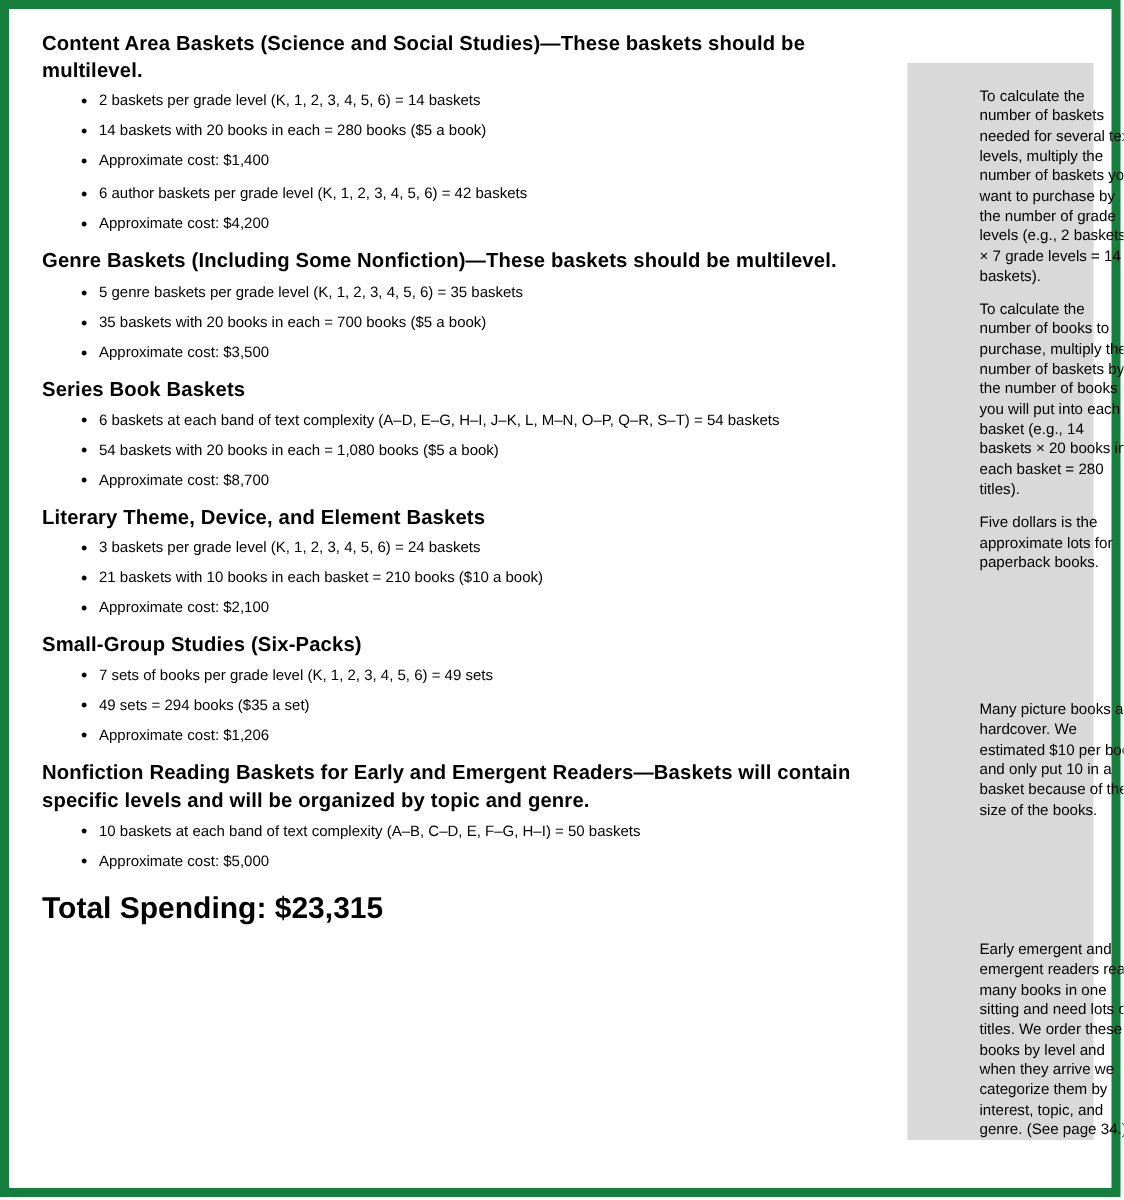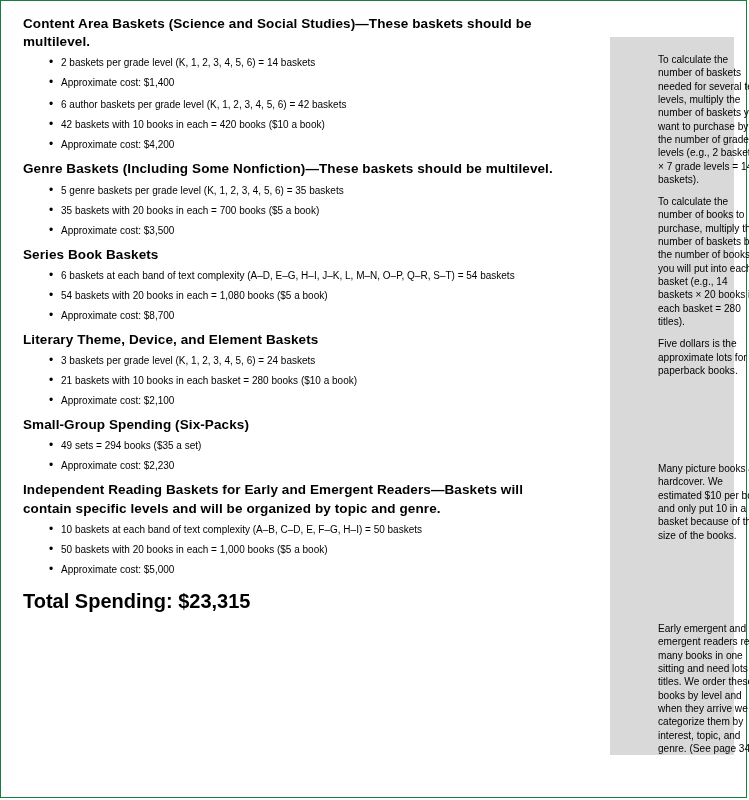--- a/index.html
+++ b/index.html
@@ -11,21 +11,21 @@
     width: 749px;
     height: 800px;
     font-family: "Liberation Sans", sans-serif;
     color: #000000;
     overflow: hidden;
   }
   .page {
     position: relative;
     width: 747px;
     height: 798px;
-    border: 1px solid #15803d;
+    border: 6px solid #15803d;
     box-sizing: border-box;
     background: #ffffff;
   }
   .content {
     position: absolute;
     left: 0;
     top: 0;
     width: 580px;
     height: 100%;
     padding: 14px 10px 0 22px;
@@ -111,28 +111,28 @@
 <body>
 
 <div class="page">
 
   <div class="content">
 
     <div class="section">
       <div class="section-head">Content Area Baskets (Science and Social Studies)—These baskets should be multilevel.</div>
       <ul class="bullets">
         <li>2 baskets per grade level (K, 1, 2, 3, 4, 5, 6) = 14 baskets</li>
+        <li>14 baskets with 20 books in each = 280 books ($5 a book)</li>
         <li>Approximate cost: $1,400</li>
       </ul>
     </div>
 
     <div class="section">
       <ul class="bullets">
         <li>6 author baskets per grade level (K, 1, 2, 3, 4, 5, 6) = 42 baskets</li>
-        <li>42 baskets with 10 books in each = 420 books ($10 a book)</li>
         <li>Approximate cost: $4,200</li>
       </ul>
     </div>
 
     <div class="section">
       <div class="section-head">Genre Baskets (Including Some Nonfiction)—These baskets should be multilevel.</div>
       <ul class="bullets">
         <li>5 genre baskets per grade level (K, 1, 2, 3, 4, 5, 6) = 35 baskets</li>
         <li>35 baskets with 20 books in each = 700 books ($5 a book)</li>
         <li>Approximate cost: $3,500</li>
@@ -145,38 +145,38 @@
         <li>6 baskets at each band of text complexity (A–D, E–G, H–I, J–K, L, M–N, O–P, Q–R, S–T) = 54 baskets</li>
         <li>54 baskets with 20 books in each = 1,080 books ($5 a book)</li>
         <li>Approximate cost: $8,700</li>
       </ul>
     </div>
 
     <div class="section">
       <div class="section-head">Literary Theme, Device, and Element Baskets</div>
       <ul class="bullets">
         <li>3 baskets per grade level (K, 1, 2, 3, 4, 5, 6) = 24 baskets</li>
-        <li>21 baskets with 10 books in each basket = 280 books ($10 a book)</li>
+        <li>21 baskets with 10 books in each basket = 210 books ($10 a book)</li>
         <li>Approximate cost: $2,100</li>
       </ul>
     </div>
 
     <div class="section">
-      <div class="section-head">Small-Group Spending (Six-Packs)</div>
-      <ul class="bullets">
+      <div class="section-head">Small-Group Studies (Six-Packs)</div>
+      <ul class="bullets">
+        <li class="hang-2">7 sets of books per grade level (K, 1, 2, 3, 4, 5, 6) = 49 sets</li>
         <li>49 sets = 294 books ($35 a set)</li>
-        <li>Approximate cost: $2,230</li>
-      </ul>
-    </div>
-
-    <div class="section">
-      <div class="section-head">Independent Reading Baskets for Early and Emergent Readers—Baskets will contain specific levels and will be organized by topic and genre.</div>
+        <li>Approximate cost: $1,206</li>
+      </ul>
+    </div>
+
+    <div class="section">
+      <div class="section-head">Nonfiction Reading Baskets for Early and Emergent Readers—Baskets will contain specific levels and will be organized by topic and genre.</div>
       <ul class="bullets">
         <li>10 baskets at each band of text complexity (A–B, C–D, E, F–G, H–I) = 50 baskets</li>
-        <li>50 baskets with 20 books in each = 1,000 books ($5 a book)</li>
         <li>Approximate cost: $5,000</li>
       </ul>
     </div>
 
     <div class="total">Total Spending: $23,315</div>
 
   </div>
 
   <div class="sidebar">
 

